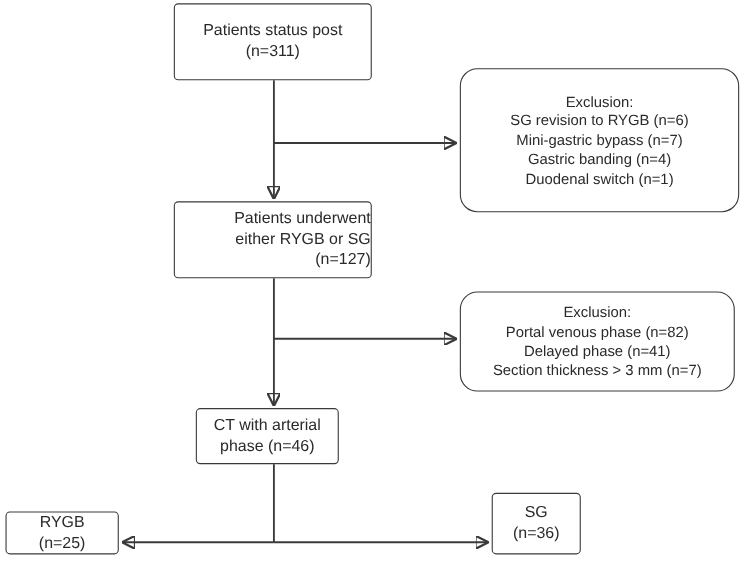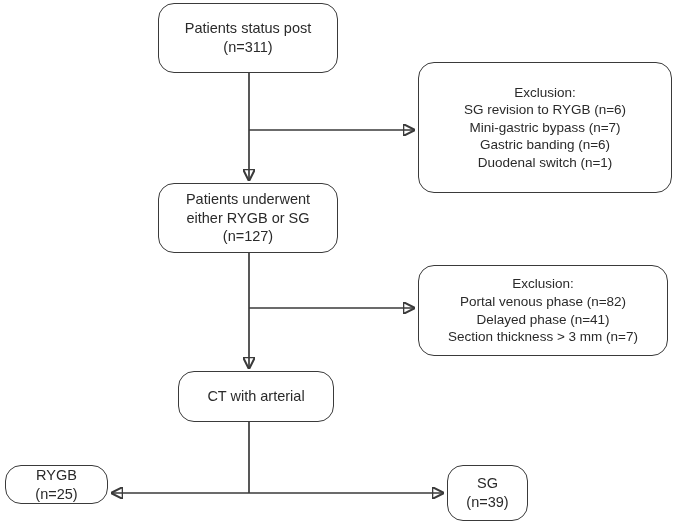--- a/index.html
+++ b/index.html
@@ -9,38 +9,38 @@
     font-family:"Liberation Sans", sans-serif;
     color:#2a2a2a;
     overflow:hidden;
     position:relative;
   }
   #flow{position:absolute;left:0;top:0;width:685px;height:525px;}
   .node{
     position:absolute;
     box-sizing:border-box;
     border:1.6px solid #3a3a3a;
-    border-radius:16px;
+    border-radius:4px;
     background:#ffffff;
     display:flex;
     flex-direction:column;
     align-items:center;
     justify-content:center;
     text-align:center;
     line-height:1.30;
     z-index:2;
   }
   .node .ln{display:block;white-space:nowrap;}
 
   
   #node-enrolled   {left:158px; top:3px;   width:180px; height:70px;  font-size:14.5px;}
-  #node-underwent  {left:158px; top:183px; width:180px; height:70px;  font-size:14.5px;}
-  #node-ct         {left:178px; top:371px; width:156px; height:51px;  font-size:14.5px;}
+  #node-underwent  {left:158px; top:183px; width:180px; height:70px;  font-size:14.5px;align-items:flex-end;}
+  #node-ct         {left:178px; top:371px; width:130px; height:51px;  font-size:14.5px;}
   #node-rygb       {left:5px;   top:465px; width:103px; height:39px;  font-size:14.5px;}
-  #node-sg         {left:447px; top:465px; width:81px;  height:56px;  font-size:14.5px;}
+  #node-sg         {left:447px; top:448px; width:81px;  height:56px;  font-size:14.5px;}
   #node-exclusion-1{left:418px; top:62px;  width:254px; height:131px; font-size:13.5px; border-radius:16px;}
   #node-exclusion-2{left:418px; top:265px; width:250px; height:91px;  font-size:13.5px; border-radius:16px;}
 
   svg.edges{position:absolute;left:0;top:0;width:685px;height:525px;z-index:1;}
   svg.edges line, svg.edges path{stroke:#3a3a3a;stroke-width:1.7;fill:none;}
 </style>
 </head>
 <body>
 
 <div id="flow">
@@ -69,44 +69,45 @@
 
   <div class="node" id="node-enrolled">
     <span class="ln">Patients status post</span>
     <span class="ln">(n=311)</span>
   </div>
 
   <div class="node" id="node-exclusion-1">
     <span class="ln">Exclusion:</span>
     <span class="ln">SG revision to RYGB (n=6)</span>
     <span class="ln">Mini-gastric bypass (n=7)</span>
-    <span class="ln">Gastric banding (n=6)</span>
+    <span class="ln">Gastric banding (n=4)</span>
     <span class="ln">Duodenal switch (n=1)</span>
   </div>
 
   <div class="node" id="node-underwent">
     <span class="ln">Patients underwent</span>
     <span class="ln">either RYGB or SG</span>
     <span class="ln">(n=127)</span>
   </div>
 
   <div class="node" id="node-exclusion-2">
     <span class="ln">Exclusion:</span>
     <span class="ln">Portal venous phase (n=82)</span>
     <span class="ln">Delayed phase (n=41)</span>
     <span class="ln">Section thickness &gt; 3 mm (n=7)</span>
   </div>
 
   <div class="node" id="node-ct">
     <span class="ln">CT with arterial</span>
+    <span class="ln">phase (n=46)</span>
   </div>
 
   <div class="node" id="node-rygb">
     <span class="ln">RYGB</span>
     <span class="ln">(n=25)</span>
   </div>
 
   <div class="node" id="node-sg">
     <span class="ln">SG</span>
-    <span class="ln">(n=39)</span>
+    <span class="ln">(n=36)</span>
   </div>
 
 </div>
 
 </body></html>

